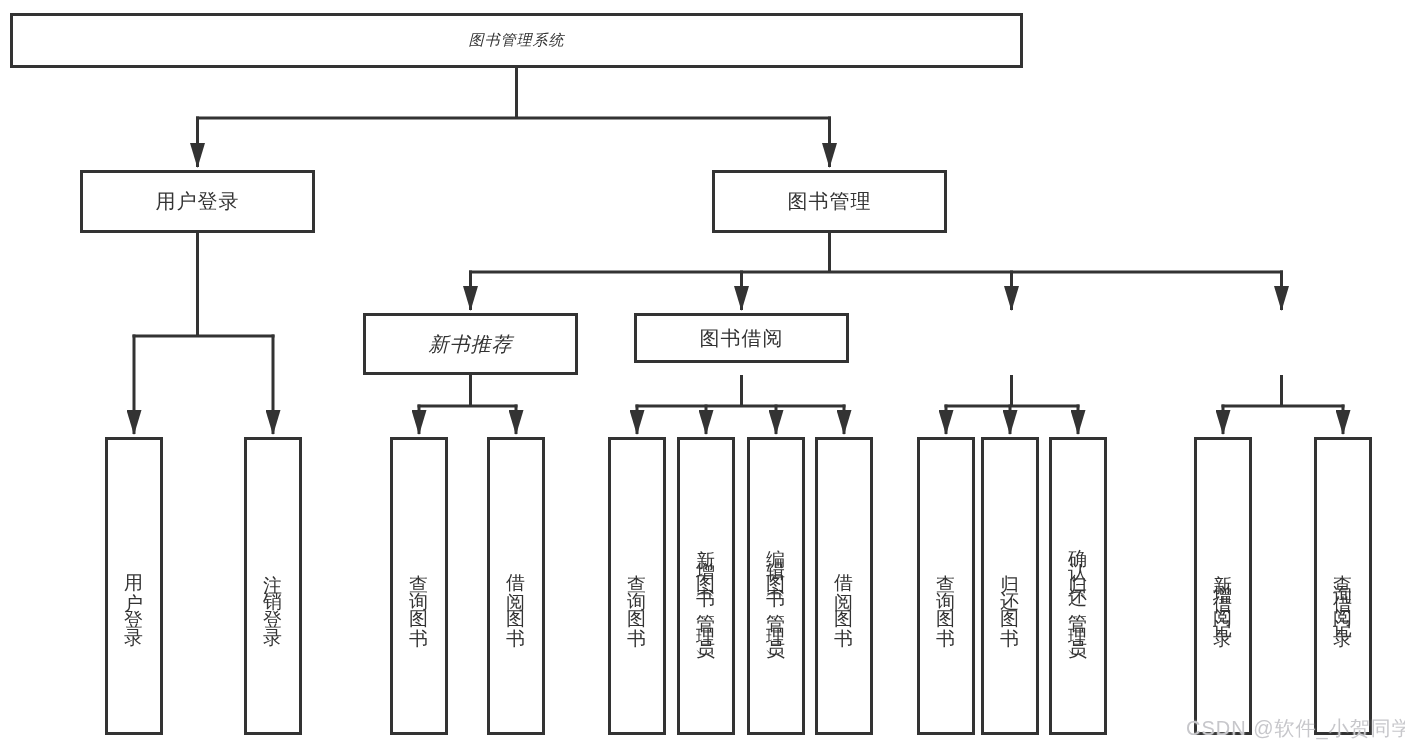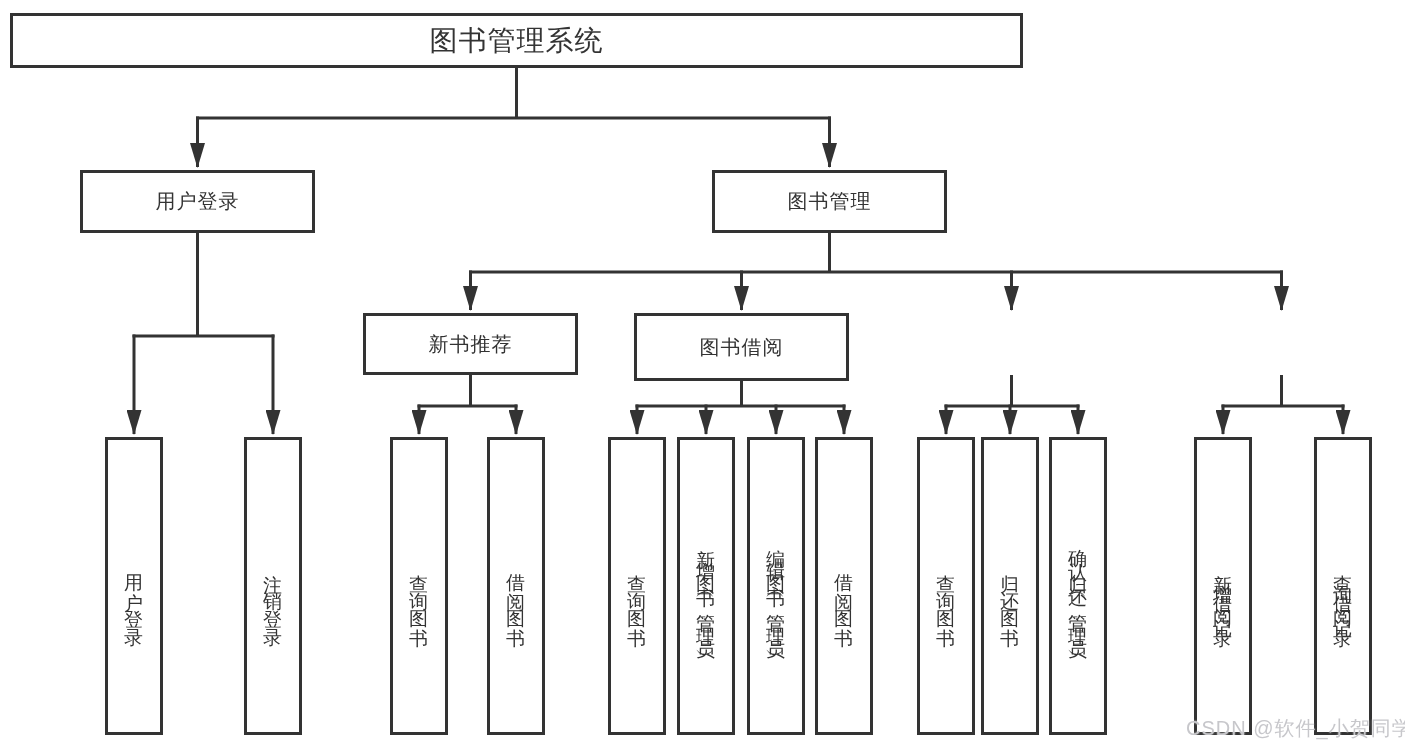--- a/index.html
+++ b/index.html
@@ -15,21 +15,21 @@
     position:absolute;
     box-sizing:border-box;
     border:3px solid #333333;
     background:#ffffff;
     display:flex;align-items:center;justify-content:center;
     color:#333333;
     font-size:20px;
     letter-spacing:1px;
     z-index:2;
   }
-  .hbox.root{font-size:28px;}
+  .hbox.root{font-size:15px;font-style:italic;}
   .vbox{
     position:absolute;
     box-sizing:border-box;
     top:437px;height:298px;width:58px;
     border:3px solid #333333;
     background:#ffffff;
     display:flex;align-items:center;justify-content:center;
     color:#333333;
     font-size:19px;
     z-index:2;
@@ -107,22 +107,22 @@
       <path d="M1223 404.5 V434" marker-end="url(#arw)"></path>
       <path d="M1343 404.5 V434" marker-end="url(#arw)"></path>
     </g>
   </svg>
 
   <div class="hbox root" style="left:10px;top:13px;width:1013px;height:55px;">图书管理系统</div>
 
   <div class="hbox" style="left:80px;top:170px;width:235px;height:63px;">用户登录</div>
   <div class="hbox" style="left:712px;top:170px;width:235px;height:63px;">图书管理</div>
 
-  <div class="hbox" style="left:363px;top:313px;width:215px;height:62px;">新书推荐</div>
-  <div class="hbox" style="left:634px;top:313px;width:215px;height:68px;">图书借阅</div>
+  <div class="hbox" style="left:363px;top:313px;width:215px;height:62px;font-style:italic;">新书推荐</div>
+  <div class="hbox" style="left:634px;top:313px;width:215px;height:50px;">图书借阅</div>
 
   <div class="vbox sp-a" style="left:105px;">
     <span>用户登录</span>
   </div>
   <div class="vbox sp-a" style="left:244px;">
     <span>注销登录</span>
   </div>
 
   <div class="vbox sp-a" style="left:390px;">
     <span>查询图书</span>

